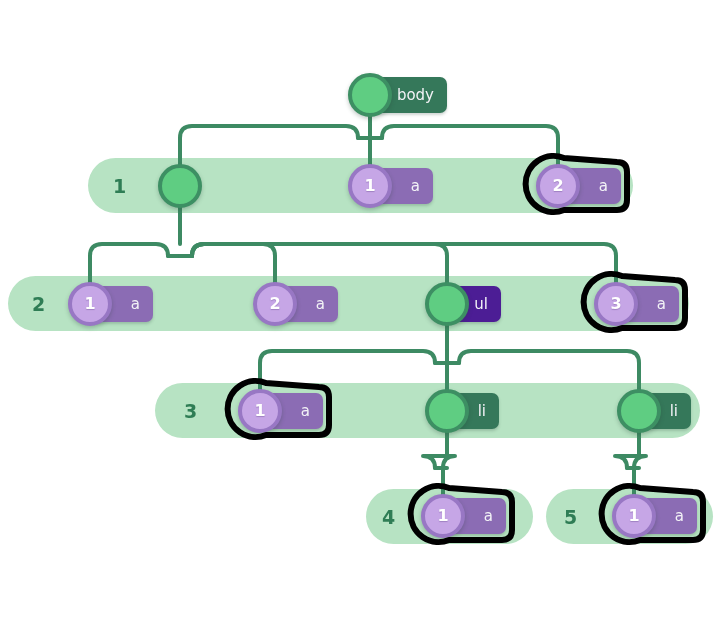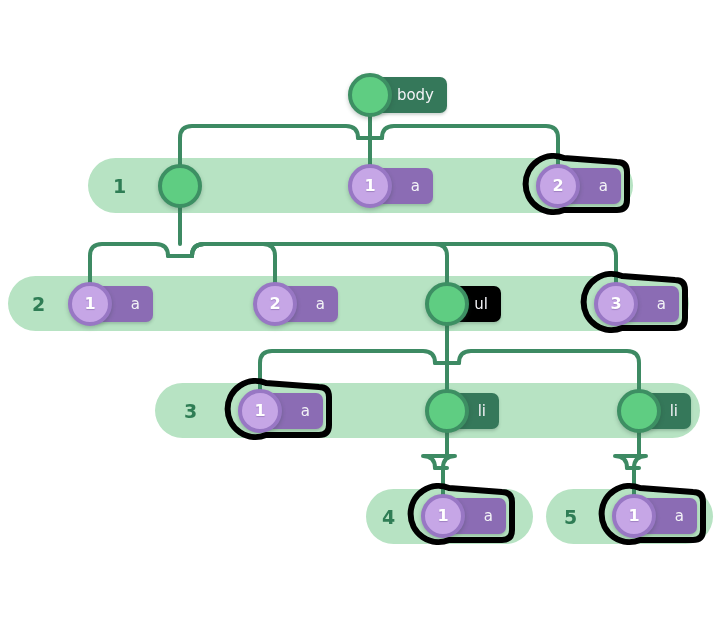--- a/index.html
+++ b/index.html
@@ -175,21 +175,21 @@
       </div>
       <div class="node" style="left: 68px; top: 282px; width: 85px;">
         <div class="chip purple" style="width: 63px; background: rgb(139, 108, 180);">a</div>
         <div class="circle purple" style="background: rgb(198, 166, 230); border-color: rgb(152, 119, 196);">1</div>
       </div>
       <div class="node" style="left: 253px; top: 282px; width: 85px;">
         <div class="chip purple" style="width: 63px; background: rgb(139, 108, 180);">a</div>
         <div class="circle purple" style="background: rgb(198, 166, 230); border-color: rgb(152, 119, 196);">2</div>
       </div>
       <div class="node" style="left: 425px; top: 282px; width: 76px;">
-        <div class="chip green" style="width: 54px; background: #000000;">ul</div>
+        <div class="chip green" style="width: 54px; background: #4c1d95;">ul</div>
         <div class="circle green blank" style="background: rgb(95, 205, 130); border-color: rgb(61, 143, 99);"></div>
       </div>
       <div class="node" style="left: 594px; top: 282px; width: 85px;">
         <div class="chip purple" style="width: 63px; background: rgb(139, 108, 180);">a</div>
         <div class="circle purple" style="background: rgb(198, 166, 230); border-color: rgb(152, 119, 196);">3</div>
       </div>
       <div class="node" style="left: 238px; top: 389px; width: 85px;">
         <div class="chip purple" style="width: 63px; background: rgb(139, 108, 180);">a</div>
         <div class="circle purple" style="background: rgb(198, 166, 230); border-color: rgb(152, 119, 196);">1</div>
       </div>

